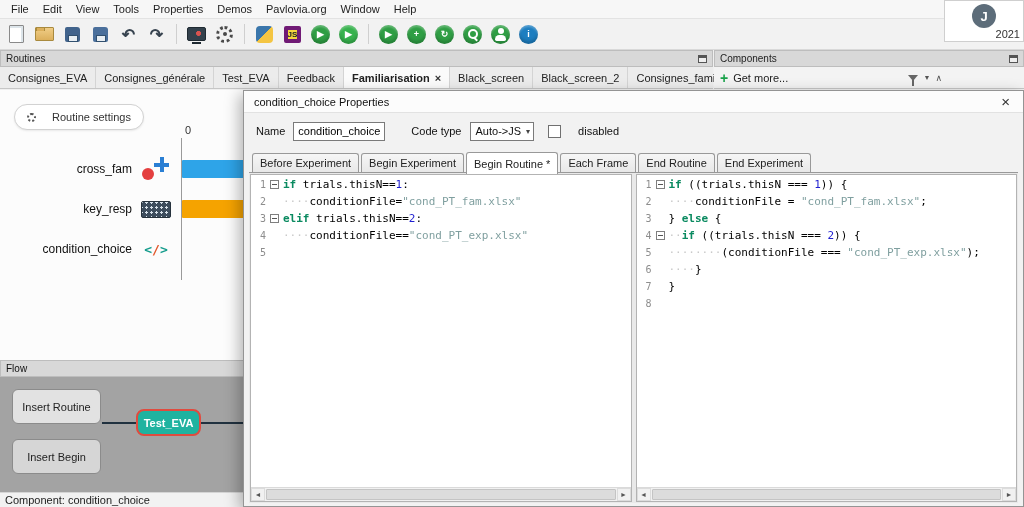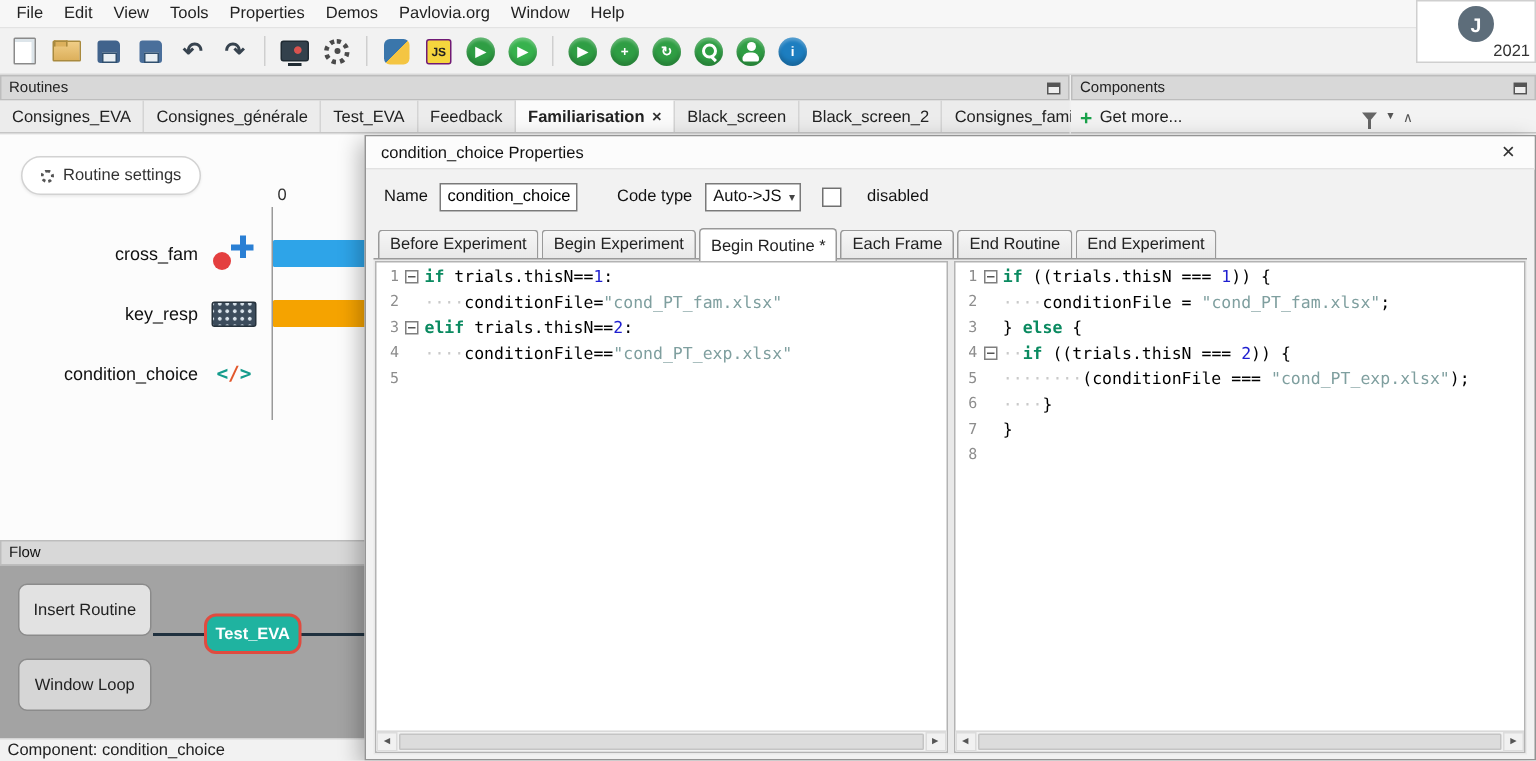--- a/index.html
+++ b/index.html
@@ -20,21 +20,21 @@
   .folder::before { content:""; width:17px; height:12px; background:linear-gradient(#f0cd86,#dcb05c); border:1px solid #a98a3e; border-radius:1px; }
   .folder::after { content:""; position:absolute; top:5px; left:4px; width:7px; height:3px; background:#dcb05c; border:1px solid #a98a3e; border-bottom:none; }
   .save::before, .saveas::before { content:""; width:15px; height:15px; background:#41638c; border-radius:2px 3px 2px 2px; }
   .save::after, .saveas::after { content:""; position:absolute; bottom:5px; width:8px; height:5px; background:#e8eef3; border:1px solid #31506f; }
   .saveas::before { background:#4a6f9b; }
   .monitor::before { content:""; width:17px; height:12px; background:#33414c radial-gradient(circle at 62% 45%, #d9534f 2.2px, transparent 2.8px); border:1px solid #1f2a32; border-radius:2px; }
   .monitor::after { content:""; position:absolute; bottom:3px; width:9px; height:2px; background:#1f2a32; }
   .gear::before { content:""; width:11px; height:11px; border:3px dotted #4a4a4a; border-radius:50%; }
   .gear::after { content:""; position:absolute; width:4px; height:4px; background:#4a4a4a; border-radius:50%; }
   .python::before { content:""; width:17px; height:17px; border-radius:4px; background:linear-gradient(135deg,#3a76ab 50%,#f4c542 50%); }
-  .jsb .g { width:17px; height:17px; background:#f5d63d; border:1px solid #701a75; border-radius:2px; color:#222; font-size:8px; font-weight:bold; }
+  .jsb .g { width:17px; height:17px; background:#f5d63d; border:4px solid #701a75; border-radius:2px; color:#222; font-size:8px; font-weight:bold; }
   .circle .g, .circle-search .g, .circle-user .g { width:19px; height:19px; border-radius:50%; background:var(--c,#2f9e44); color:#fff; font-size:9px; font-weight:bold; box-shadow:inset 0 -3px 3px rgba(0,0,0,.18), inset 0 2px 2px rgba(255,255,255,.25); position:relative; }
   .circle-search .g::before { content:""; position:absolute; top:4px; left:5px; width:6px; height:6px; border:2px solid #fff; border-radius:50%; }
   .circle-search .g::after { content:""; position:absolute; bottom:4px; right:4px; width:5px; height:2px; background:#fff; transform:rotate(45deg); }
   .circle-user .g::before { content:""; position:absolute; top:3px; left:6.5px; width:6px; height:6px; background:#fff; border-radius:50%; }
   .circle-user .g::after { content:""; position:absolute; bottom:3px; left:4px; width:11px; height:6px; background:#fff; border-radius:5px 5px 2px 2px; }
 
   
   #user-popup { position:absolute; top:0; right:0; width:80px; height:42px; background:#fff; border:1px solid #cfcfcf; z-index:60; }
   #avatar { position:absolute; top:3px; left:50%; transform:translateX(-50%); width:24px; height:24px; border-radius:50%; background:#5d6d7a; color:#fff; font-size:13px; font-weight:bold; display:flex; align-items:center; justify-content:center; }
   #user-popup .clip-text { position:absolute; right:3px; bottom:1px; font-size:11px; color:#333; }
@@ -56,21 +56,21 @@
   #components-subrow { position:absolute; top:67px; left:714px; width:310px; height:22px; background:#f3f3f3; border-bottom:1px solid #c6c6c6; display:flex; align-items:center; padding:0 6px; gap:5px; z-index:4; }
   .plus-glyph { color:#19a24a; font-weight:bold; font-size:14px; }
   .get-more { font-size:11px; color:#222; }
   .funnel { width:0; height:0; border-left:5px solid transparent; border-right:5px solid transparent; border-top:6px solid #666; position:relative; margin-left:auto; }
   .funnel::after { content:""; position:absolute; left:-1px; top:-1px; width:2px; height:6px; background:#666; }
   .filter-arrow { font-size:7px; color:#555; }
   .collapse-chevron { font-size:9px; color:#555; margin-right:76px; }
 
   
   #routine-canvas { position:absolute; top:90px; left:0; width:713px; height:270px; background:#fcfcfc; z-index:1; }
-  #routine-settings-btn { position:absolute; top:14px; left:14px; display:flex; align-items:center; gap:6px; background:#fff; border:1px solid #d2d2d2; border-radius:14px; padding:6px 12px; font-size:11px; color:#333; box-shadow:0 1px 2px rgba(0,0,0,.08); }
+  #routine-settings-btn { position:absolute; top:14px; left:14px; display:flex; align-items:center; gap:16px; background:#fff; border:1px solid #d2d2d2; border-radius:14px; padding:6px 12px; font-size:11px; color:#333; box-shadow:0 1px 2px rgba(0,0,0,.08); }
   .mini-gear { width:9px; height:9px; border:2px dotted #555; border-radius:50%; }
   #ruler-origin { position:absolute; top:34px; left:185px; font-size:11px; color:#333; }
   #ruler-line { position:absolute; top:48px; left:181px; width:1px; height:142px; background:#9a9a9a; }
   .rrow { position:absolute; left:0; height:26px; display:flex; align-items:center; }
   .rlabel { width:132px; text-align:right; font-size:12px; color:#111; }
   .cicon { margin-left:8px; width:32px; height:24px; display:flex; align-items:center; justify-content:center; position:relative; }
   .tbar { position:absolute; left:182px; top:4px; height:18px; border-radius:1px; }
   .fixation-icon::after { content:""; position:absolute; top:0; right:3px; width:15px; height:15px;
       background:linear-gradient(#2a7fd4,#2a7fd4) center/15px 4px no-repeat, linear-gradient(#2a7fd4,#2a7fd4) center/4px 15px no-repeat; }
   .fixation-icon::before { content:""; position:absolute; bottom:1px; left:2px; width:12px; height:12px; background:#e43f3f; border-radius:50%; }
@@ -267,21 +267,21 @@
       </div>
     </div>
 </div>
 
 <div id="flow-header">
   <span>Flow</span>
 </div>
 <div id="flow-area">
   <div id="flow-line"></div>
   <div id="insert-routine-btn" class="flow-btn">Insert Routine</div>
-  <div id="insert-loop-btn" class="flow-btn">Window Loop</div>
+  <div id="insert-loop-btn" class="flow-btn">Insert Begin</div>
   <div id="flow-chip">Test_EVA</div>
 </div>
 
 <div id="status-bar">
   <span>Component: condition_choice</span>
 </div>
 
 <div id="dialog">
   <div id="dlg-title">
     <span>condition_choice Properties</span>

